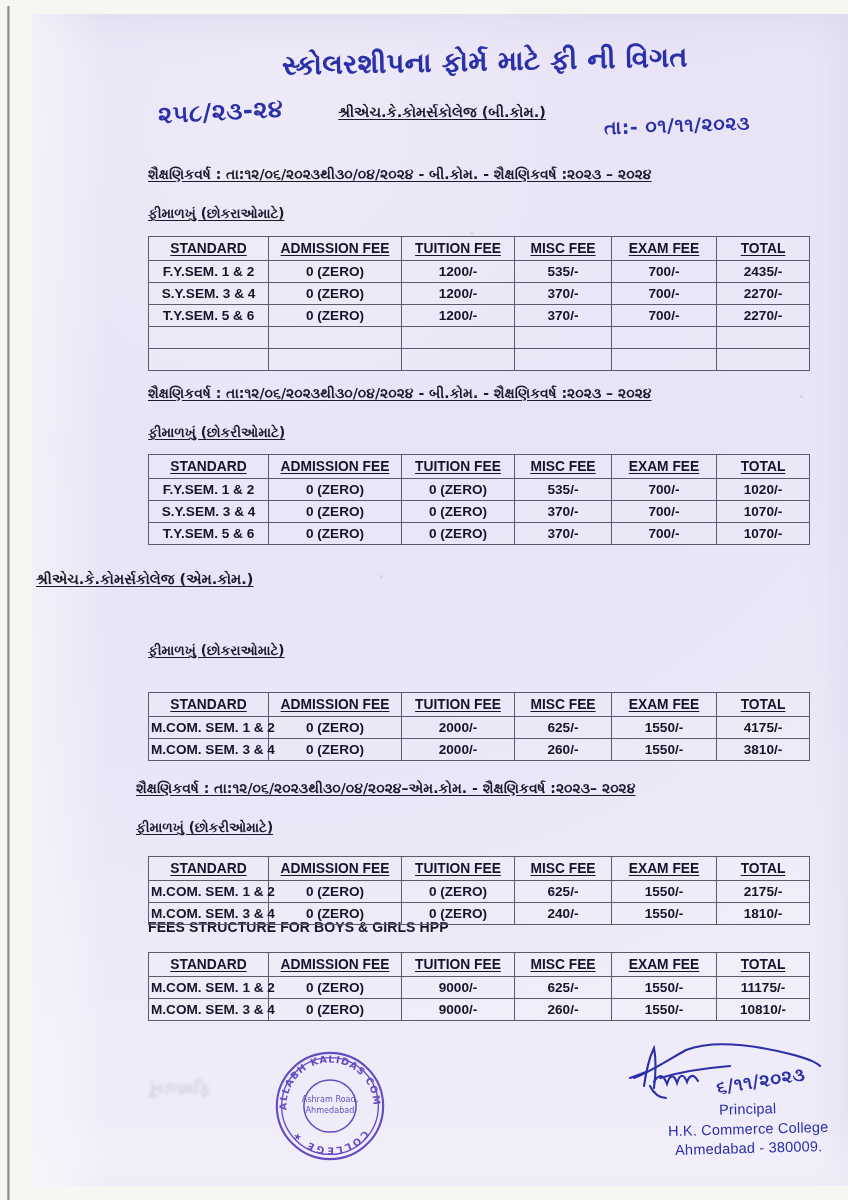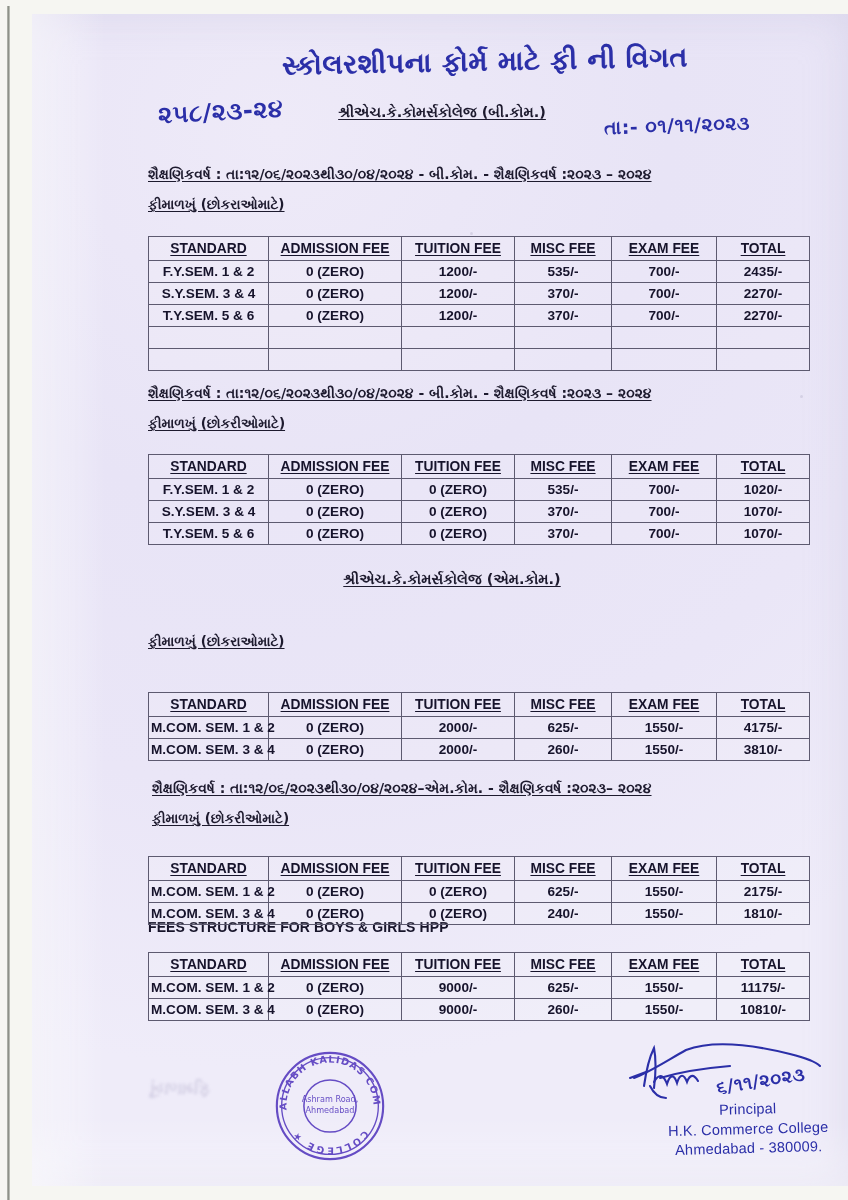--- a/index.html
+++ b/index.html
@@ -87,32 +87,31 @@
   .u { text-decoration: underline; text-underline-offset: 2px; }
 
   #college-bcom {
     left: 0; top: 104px; width: 848px;
     text-align: center;
     font-size: 14.5px;
     padding-left: 36px;
   }
   #college-mcom {
     left: 0; top: 571px; width: 848px;
-    text-align: center;
     font-size: 14.5px;
-    padding-left: 56px;
+    padding-left: 36px;
   }
 
   .sec-year { font-size: 14px; white-space: nowrap; }
-  .sec-sub  { font-size: 13.5px; margin-top: 13px; white-space: nowrap; }
+  .sec-sub  { font-size: 13.5px; margin-top: 22px; white-space: nowrap; }
 
   #sec1 { left: 148px; top: 166px; }
   #sec2 { left: 148px; top: 385px; }
   #sec3 { left: 148px; top: 620px; }
-  #sec4 { left: 152px; top: 780px; }
+  #sec4 { left: 136px; top: 780px; }
 
   #hpp-label {
     left: 148px; top: 919px;
     font-size: 14px; font-weight: 700;
     font-family: "Liberation Sans", sans-serif;
     color: #17142a;
     letter-spacing: .1px;
   }
 
   

